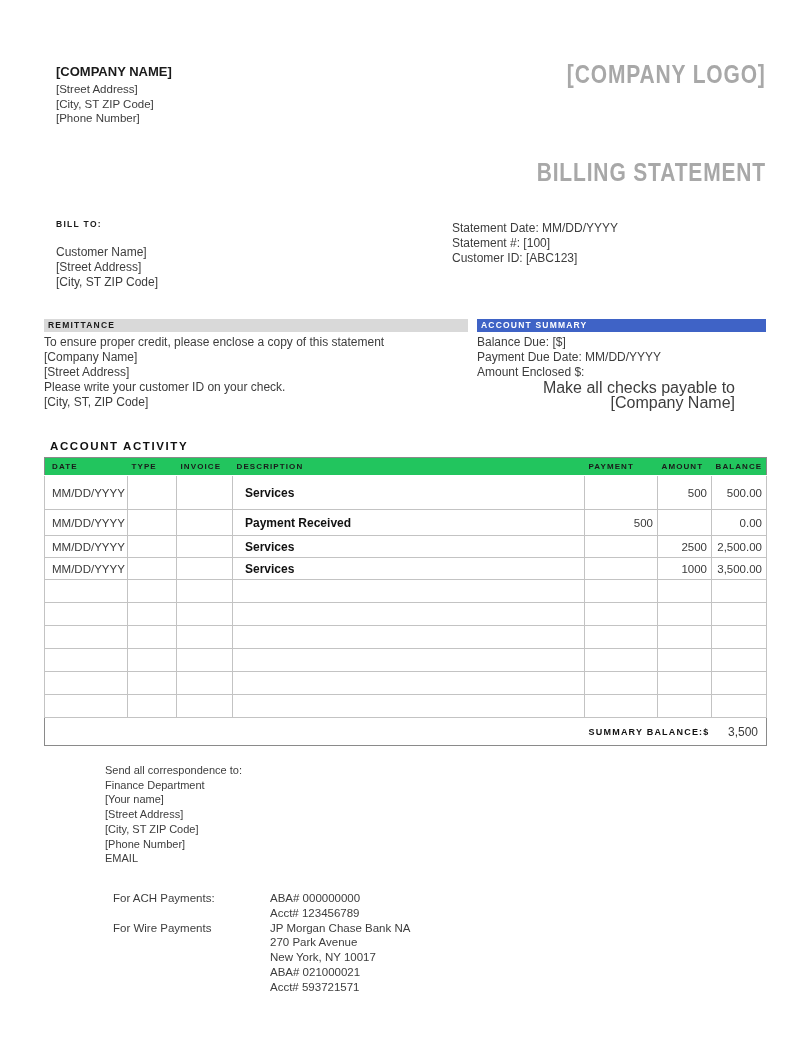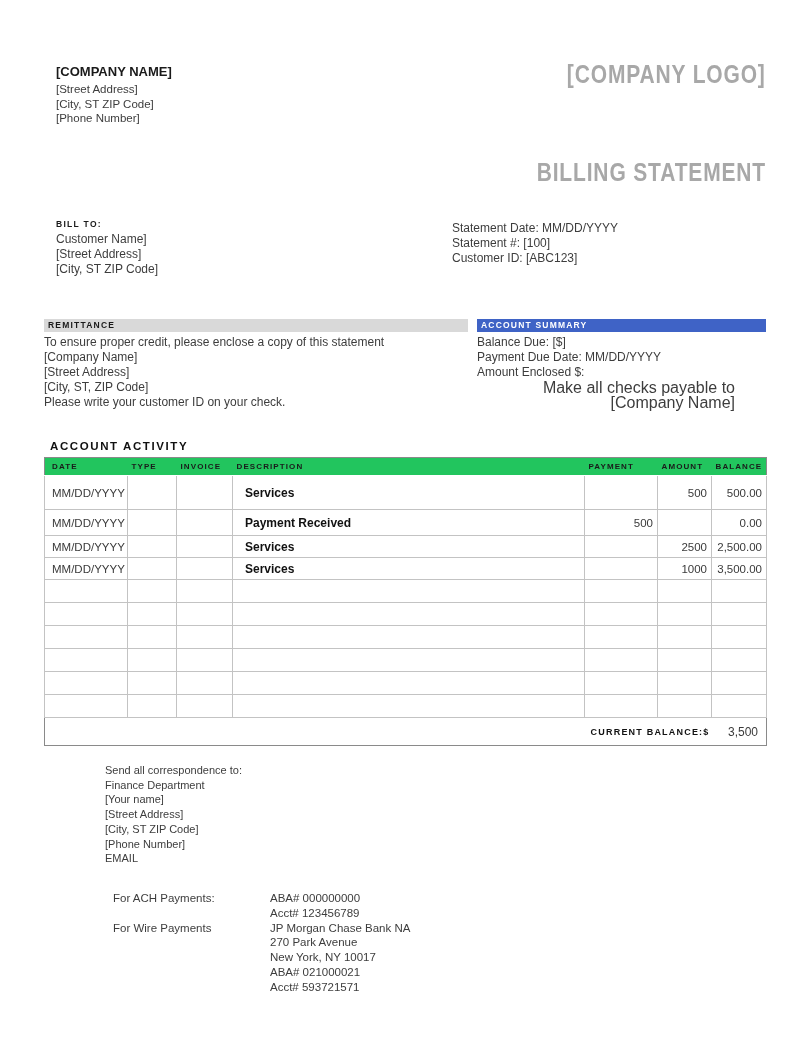--- a/index.html
+++ b/index.html
@@ -16,21 +16,21 @@
 
   .logo-wrap { position:absolute; right:43px; top:60px; text-align:right; }
   .title-wrap { position:absolute; right:43px; top:158px; text-align:right; }
   .big-title {
     display:inline-block; white-space:nowrap; font-weight:bold; font-size:25px;
     letter-spacing:1px; color:#a8a8a8; transform:scaleX(0.84); transform-origin:100% 50%;
   }
 
   
   .bill-to { position:absolute; left:56px; top:219px; }
-  .mini-label { font-size:8.5px; font-weight:bold; letter-spacing:1.3px; color:#1a1a1a; margin-bottom:3px; }
+  .mini-label { font-size:8.5px; font-weight:bold; letter-spacing:1.3px; color:#1a1a1a; margin-bottom:16px; }
   .body-line { font-size:12px; line-height:15px; }
   .stmt-info { position:absolute; left:452px; top:221px; }
 
   
   .remittance { position:absolute; left:44px; top:319px; width:424px; }
   .acct-summary { position:absolute; left:477px; top:319px; width:289px; }
   .bar { height:13px; line-height:13px; padding-left:4px; font-size:8.5px;
          font-weight:bold; letter-spacing:1.2px; margin-bottom:3px; }
   .bar-gray { background:#d9d9d9; color:#1a1a1a; }
   .bar-blue { background:#3f63c6; color:#ffffff; }
@@ -100,22 +100,22 @@
     <div class="body-line">Statement Date: MM/DD/YYYY</div>
     <div class="body-line">Statement #: [100]</div>
     <div class="body-line">Customer ID: [ABC123]</div>
   </div>
 
   <div class="remittance">
     <div class="bar bar-gray" style="background: rgb(217, 217, 217);">REMITTANCE</div>
     <div class="body-line">To ensure proper credit, please enclose a copy of this statement</div>
     <div class="body-line">[Company Name]</div>
     <div class="body-line">[Street Address]</div>
+    <div class="body-line">Please write your customer ID on your check.</div>
     <div class="body-line">[City, ST, ZIP Code]</div>
-    <div class="body-line">Please write your customer ID on your check.</div>
   </div>
 
   <div class="acct-summary">
     <div class="bar bar-blue" style="background: rgb(63, 99, 198);">ACCOUNT SUMMARY</div>
     <div class="body-line">Balance Due: [$]</div>
     <div class="body-line">Payment Due Date: MM/DD/YYYY</div>
     <div class="body-line">Amount Enclosed $:</div>
     <div class="centered-line">Make all checks payable to</div>
     <div class="centered-line">[Company Name]</div>
   </div>
@@ -231,21 +231,21 @@
             <td class="col1"></td>
             <td class="col2"></td>
             <td class="col3"></td>
             <td class="col4"></td>
             <td class="col5"></td>
             <td class="col6"></td>
           </tr>
         </tbody>
       <tfoot>
         <tr>
-          <td colspan="6" class="footer-label">CURRENT BALANCE:$</td>
+          <td colspan="6" class="footer-label">SUMMARY BALANCE:$</td>
           <td class="footer-value">3,500</td>
         </tr>
       </tfoot>
     </table>
   </div>
 
   <div class="correspondence">
     <div class="corr-line">Send all correspondence to:</div>
     <div class="corr-line">Finance Department</div>
     <div class="corr-line">[Your name]</div>

